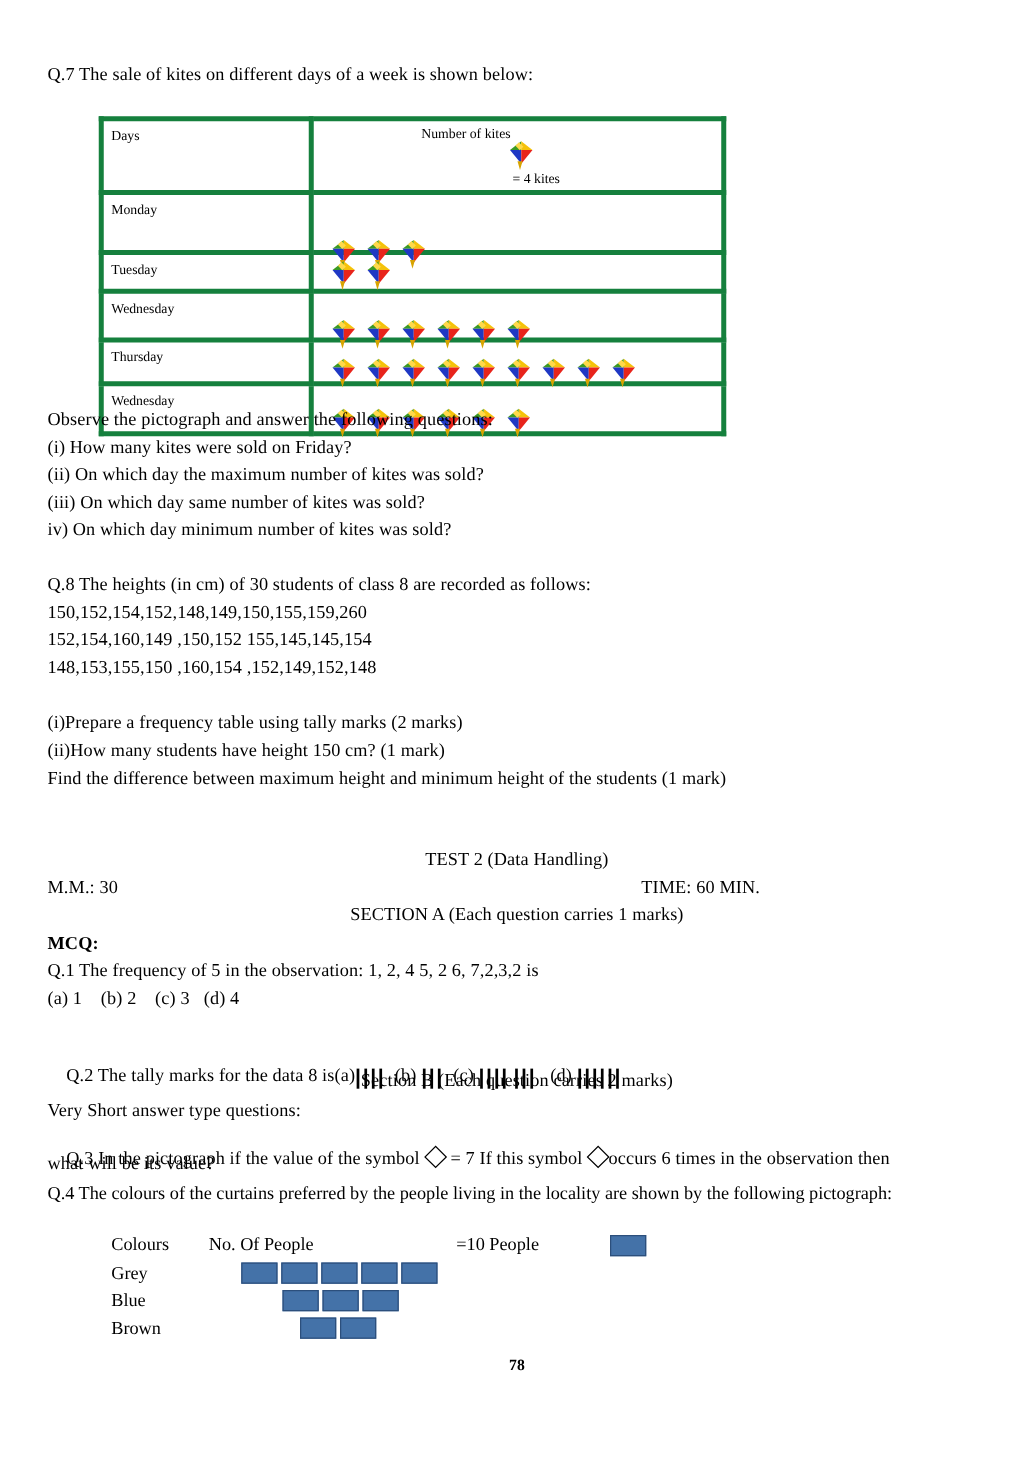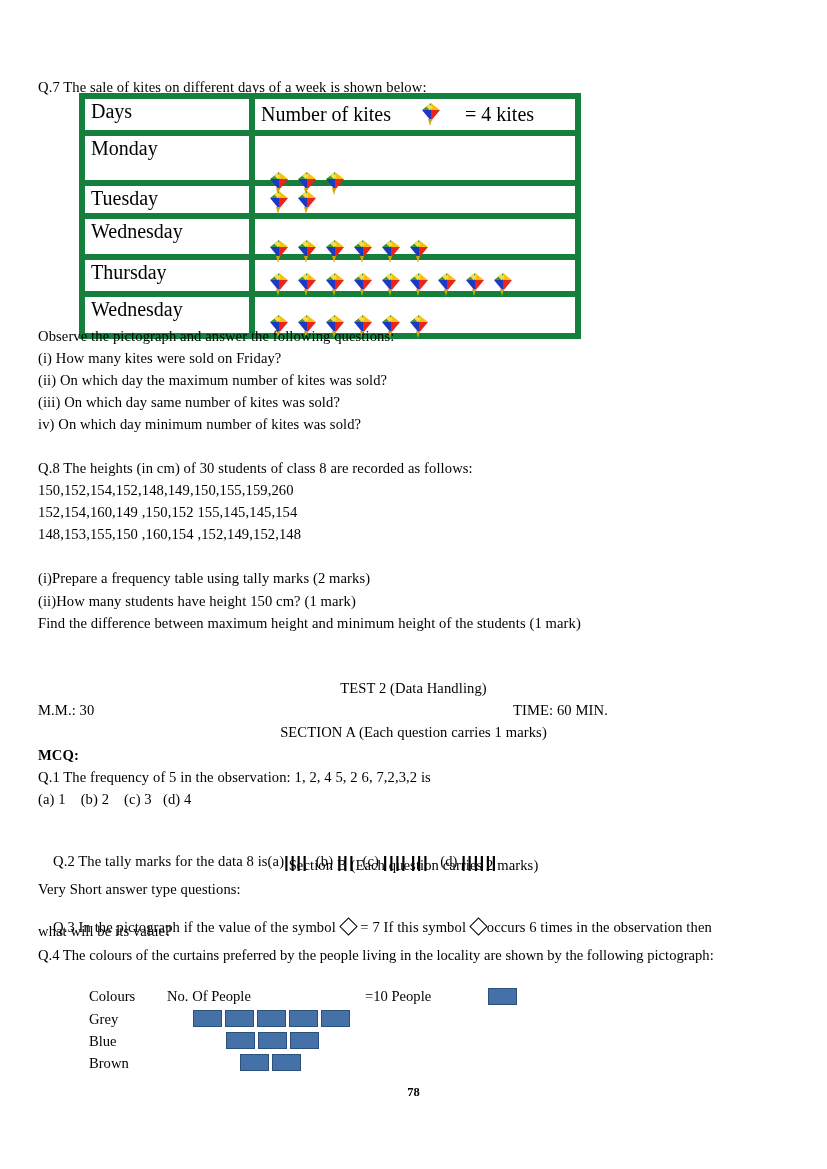--- a/index.html
+++ b/index.html
@@ -38,41 +38,43 @@
   
   #kite-table {
     position: absolute;
     left: 79px;
     top: 93px;
     width: 502px;
     border-collapse: collapse;
     table-layout: fixed;
   }
   #kite-table td {
-    border: 6px solid #15803d;
+    border: 4px solid #15803d;
     padding: 0;
     vertical-align: top;
-    font-size: 20px;
+    font-size: 11px;
   }
   .day-cell {
     width: 158px;
     padding: 4px 0 0 6px !important;
     font-size: 14.6px;
     line-height: 17px;
   }
   .kites-cell {
     padding: 0 !important;
     position: relative;
   }
   .hdr-cell {
     padding: 4px 0 3px 6px !important;
     height: 18px;
   }
   .hdr-inner {
     display: flex;
+    align-items: center;
+    flex-direction: column;
   }
   .hdr-label { width: 160px; }
   .hdr-eq { margin-left: 24px; }
 
   .kite-row {
     display: flex;
     align-items: flex-end;
     height: 100%;
   }
 
@@ -181,21 +183,21 @@
     font-size: 12.5px;
     font-weight: 700;
     font-family: "Liberation Serif", serif;
   }
 </style>
 </head>
 <body>
 
 <div id="page">
 
-  <div class="line" style="left:38px; top:51px;margin-top:27px;">Q.7 The sale of kites on different days of a week is shown below:</div>
+  <div class="line" style="left:38px; top:51px;">Q.7 The sale of kites on different days of a week is shown below:</div>
 
   <table id="kite-table">
     <tbody>
       <tr>
         <td class="day-cell hdr-cell">Days</td>
         <td class="hdr-cell">
           <div class="hdr-inner">
             <span class="hdr-label">Number of kites</span>
             <span class="kite" style="margin-right:0;">
               <span class="body">

